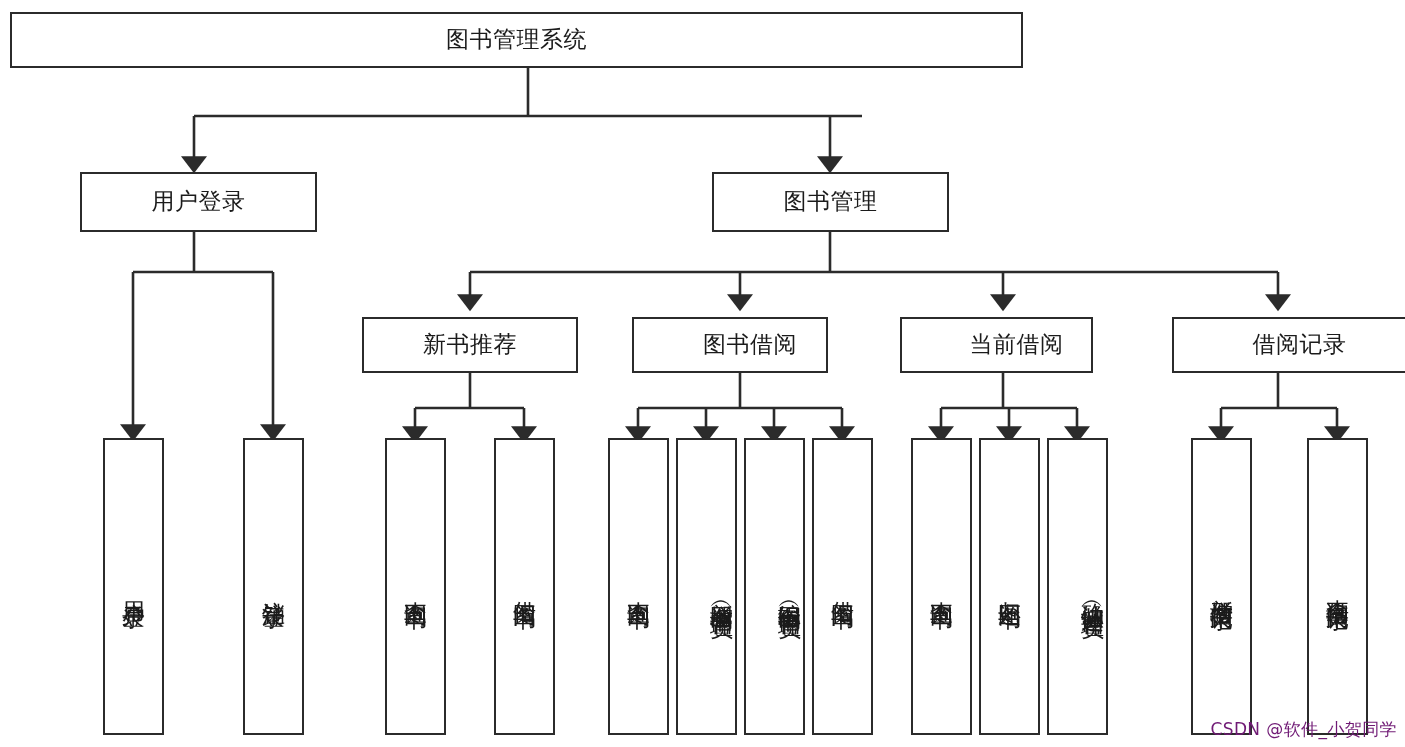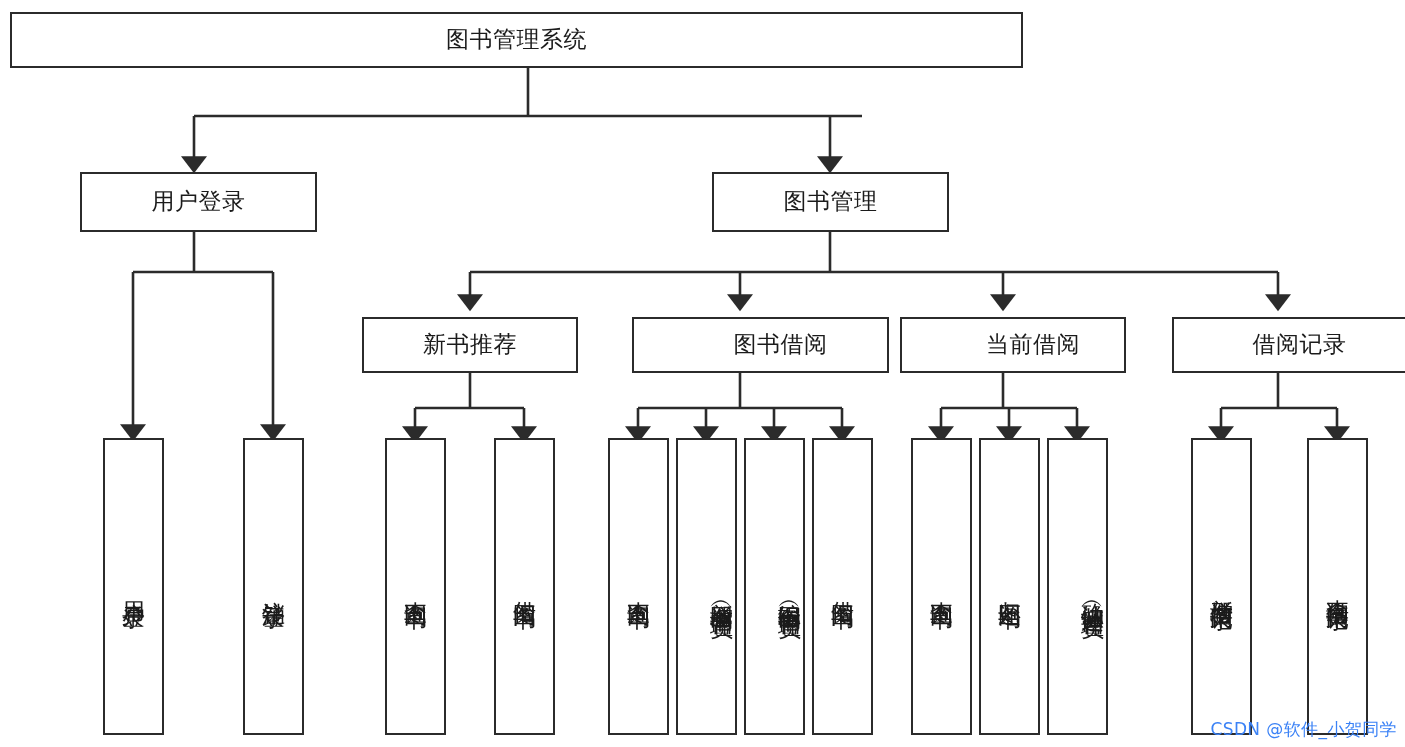--- a/index.html
+++ b/index.html
@@ -57,21 +57,21 @@
     padding-top: 0;
   }
   .node-label {
     display: block;
   }
   #watermark {
     position: absolute;
     right: 8px;
     bottom: 6px;
     font-size: 17px;
-    color: #3b82f6;
+    color: #701a75;
     white-space: nowrap;
     letter-spacing: 0.4px;
   }
 </style>
 </head>
 <body>
 
 <div id="diagram-root">
 
   <svg id="edge-layer" viewBox="0 0 1405 747" width="1405" height="747" xmlns="http://www.w3.org/2000/svg">
@@ -133,25 +133,25 @@
   </div>
 
   <div class="node horiz" style="left:362px; top:317px; width:216px; height:56px;">
     <span class="node-label">新书推荐</span>
   </div>
 
   <div class="node horiz" style="left:712px; top:172px; width:237px; height:60px;">
     <span class="node-label">图书管理</span>
   </div>
 
-  <div class="node horiz" style="left:632px; top:317px; width:257px; height:56px;padding-left:40px;">
+  <div class="node horiz" style="left:632px; top:317px; width:196px; height:56px;padding-left:40px;">
     <span class="node-label">图书借阅</span>
   </div>
 
-  <div class="node horiz" style="left:900px; top:317px; width:226px; height:56px;padding-left:40px;">
+  <div class="node horiz" style="left:900px; top:317px; width:193px; height:56px;padding-left:40px;">
     <span class="node-label">当前借阅</span>
   </div>
 
   <div class="node horiz" style="left:1172px; top:317px; width:255px; height:56px;">
     <span class="node-label">借阅记录</span>
   </div>
 
   <div class="node vert centered" style="left:103px; top:438px; width:61px; height:297px;">
     <span class="node-label">用户登录</span>
   </div>

